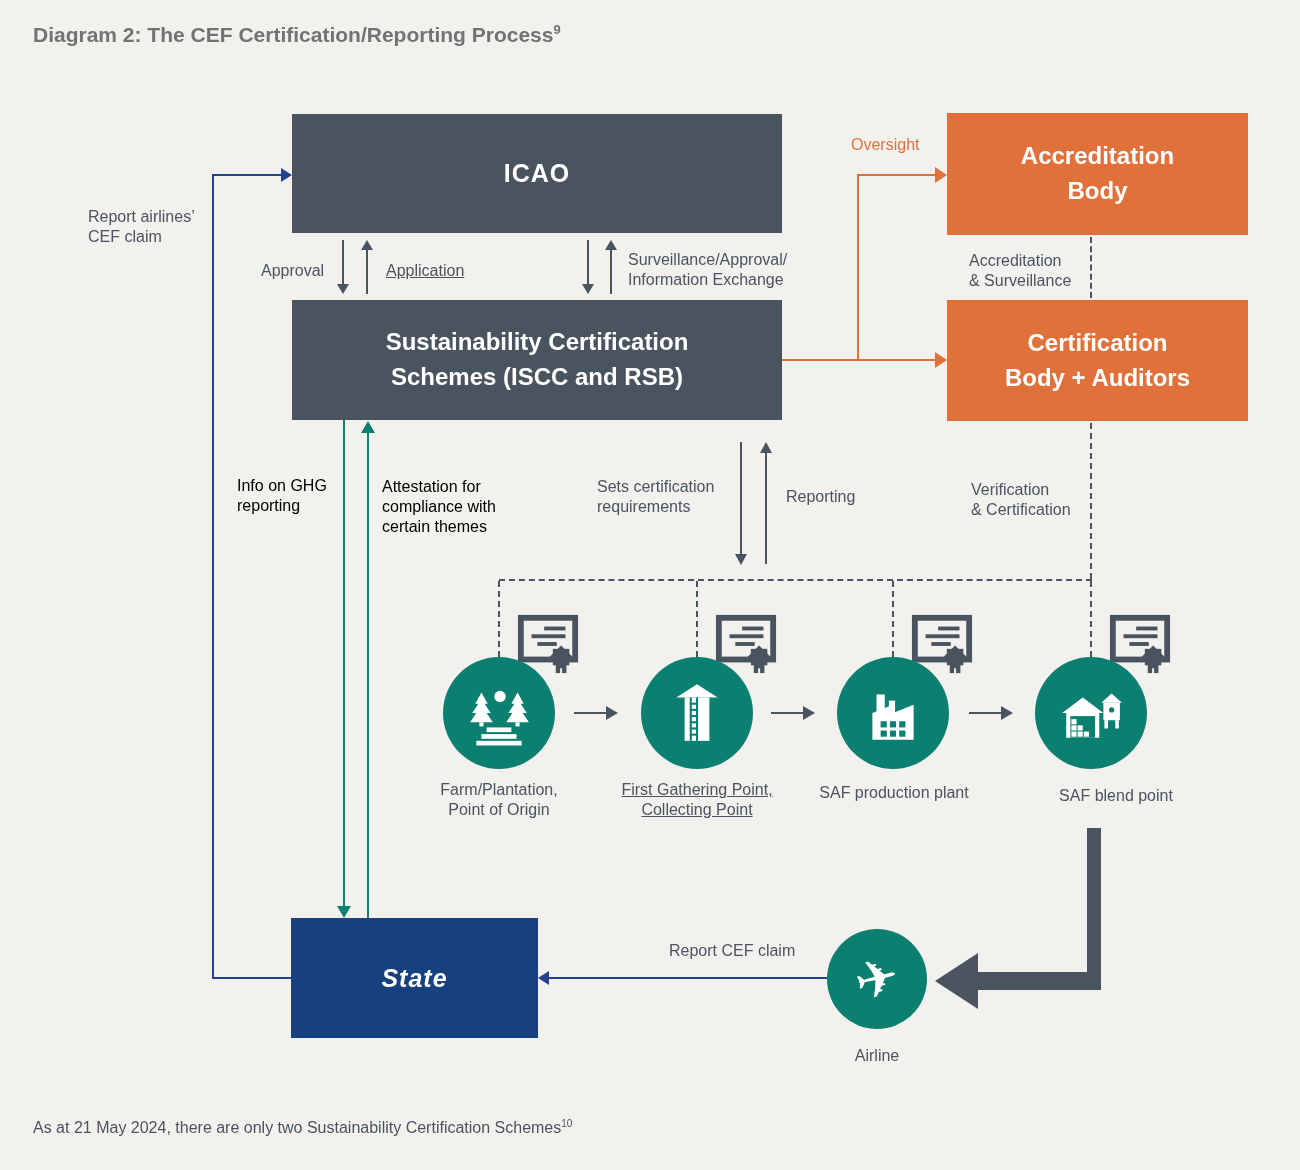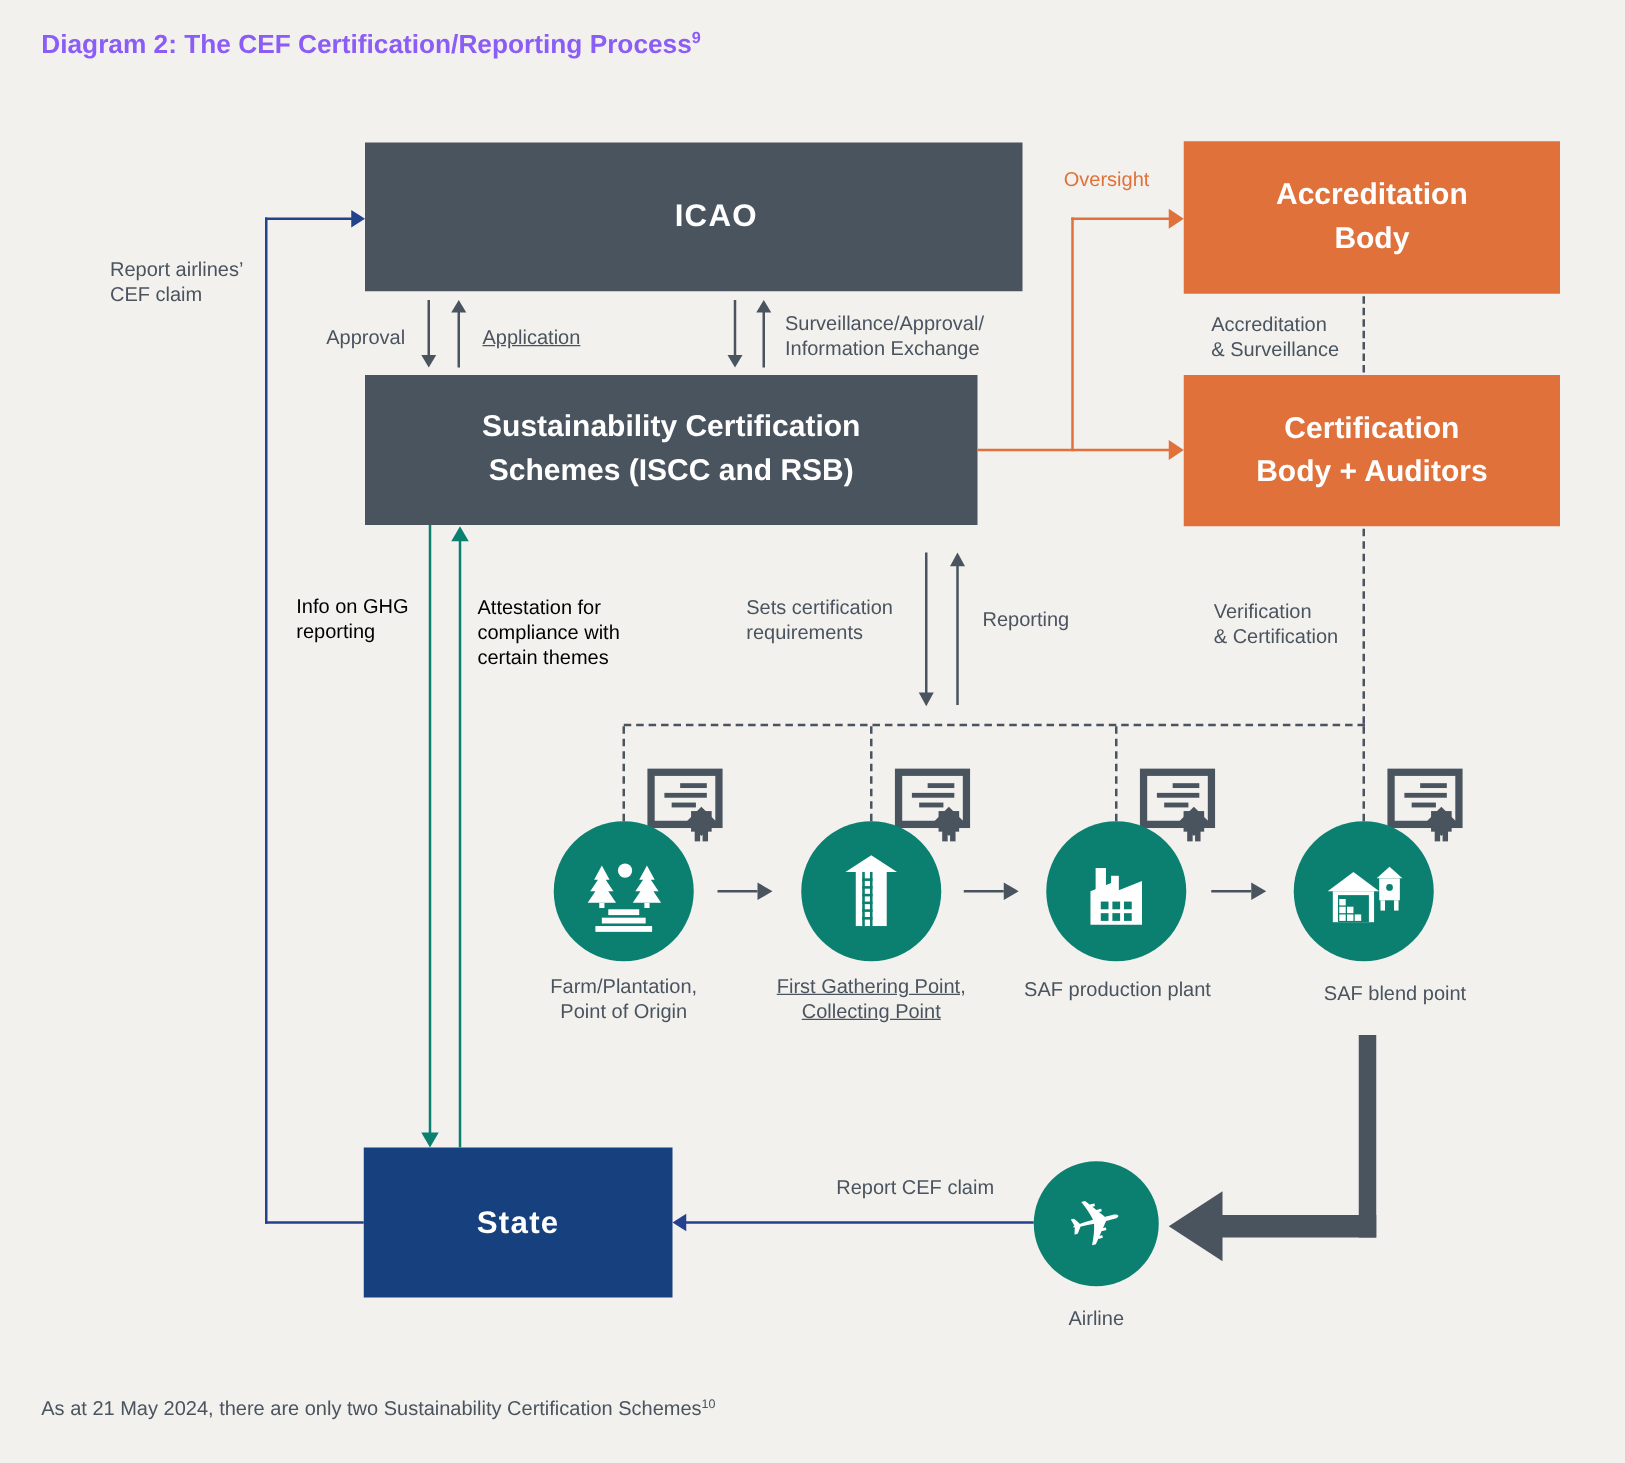--- a/index.html
+++ b/index.html
@@ -1,18 +1,18 @@
 <!DOCTYPE html>
 <html><head>
 <meta charset="utf-8">
 <style>
   html,body{margin:0;padding:0;background:#f2f1ee;}
   #canvas{position:relative;width:1300px;height:1170px;background:#f2f1ee;overflow:hidden;
           font-family:"Liberation Sans",sans-serif;}
-  .title{position:absolute;left:33px;top:22px;font-size:21px;font-weight:bold;color:#8b5cf6;}
+  .title{position:absolute;left:33px;top:22px;font-size:21px;font-weight:bold;color:#737373;}
   .title sup{font-size:13px;}
   .footnote{position:absolute;left:33px;top:1118px;font-size:16px;color:#4a545f;}
   .footnote sup{font-size:10px;}
   .box{position:absolute;display:flex;align-items:center;justify-content:center;
        color:#ffffff;font-weight:bold;text-align:center;white-space:pre-line;line-height:1.45;}
   .dark{background:#4a545f;}
   .orangebg{background:#e0713a;}
   .navybg{background:#17407f;}
   .lbl{position:absolute;font-size:16px;line-height:20px;color:#4a545f;white-space:pre-line;}
   .teal{color:#000000;}
@@ -35,28 +35,28 @@
   .thick{position:absolute;background:#4a545f;}
   svg{display:block;}
 </style>
 </head>
 <body>
 
 <div id="canvas">
 
   <div class="title"><span>Diagram 2: The CEF Certification/Reporting Process</span><sup>9</sup></div>
 
-  <div class="box dark" style="left:292px;top:114px;width:490px;height:119px;font-size:25px;letter-spacing:1px;padding-left:36px;">ICAO</div>
+  <div class="box dark" style="left:292px;top:114px;width:490px;height:119px;font-size:25px;letter-spacing:1px;">ICAO</div>
   <div class="box orangebg" style="left:947px;top:113px;width:301px;height:122px;font-size:24px;">Accreditation
 Body</div>
   <div class="box dark" style="left:292px;top:300px;width:490px;height:120px;font-size:24px;">Sustainability Certification
 Schemes (ISCC and RSB)</div>
   <div class="box orangebg" style="left:947px;top:300px;width:301px;height:121px;font-size:24px;">Certification
 Body + Auditors</div>
-  <div class="box navybg" style="left:291px;top:918px;width:247px;height:120px;font-size:25px;letter-spacing:1px;">State</div>
+  <div class="box navybg" style="left:291px;top:918px;width:247px;height:120px;font-size:25px;letter-spacing:1px;font-style:italic;">State</div>
 
   <div class="vl blue" style="left:212px;top:174px;height:805px;"></div>
   <div class="hl blue" style="left:212px;top:174px;width:70px;"></div>
   <div class="tri" style="left:281px;top:168px;border-top:7px solid transparent;border-bottom:7px solid transparent;border-left:11px solid #24428c;"></div>
   <div class="hl blue" style="left:212px;top:977px;width:79px;"></div>
   <div class="lbl" style="left:88px;top:207px;">Report airlines’
 CEF claim</div>
 
   <div class="hl blue" style="left:547px;top:977px;width:280px;"></div>
   <div class="tri" style="left:538px;top:971px;border-top:7px solid transparent;border-bottom:7px solid transparent;border-right:11px solid #24428c;"></div>

